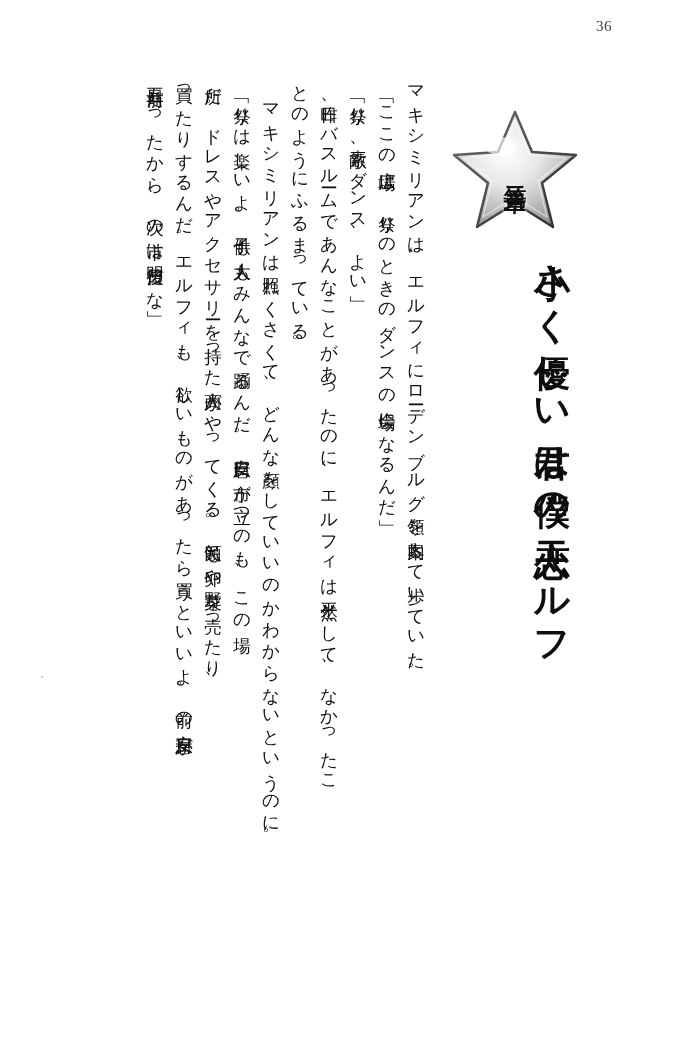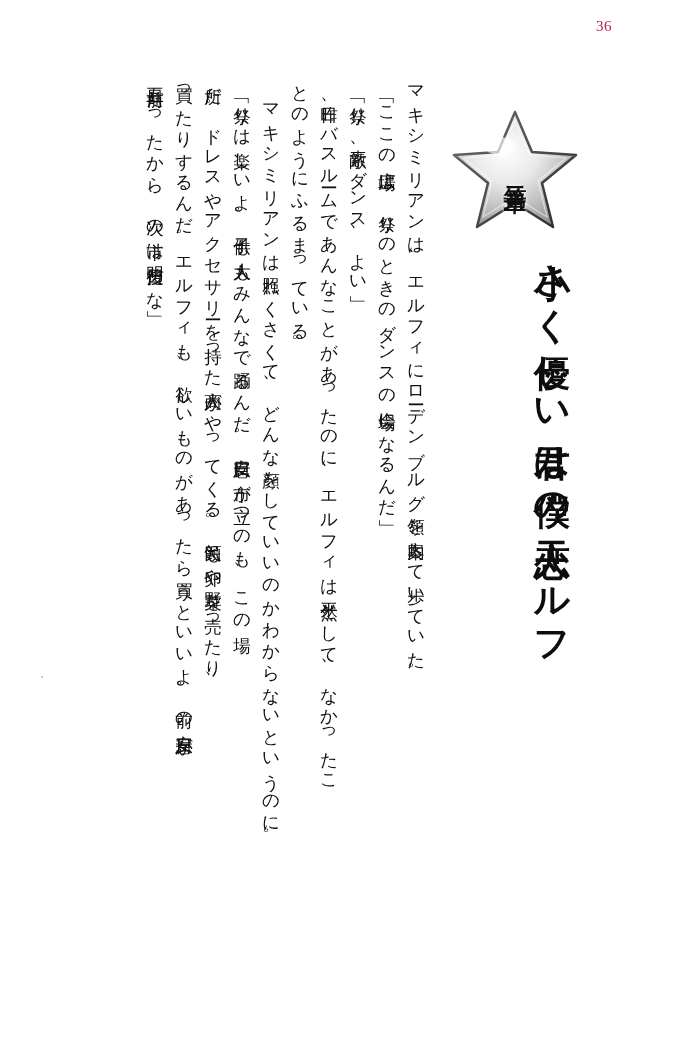--- a/index.html
+++ b/index.html
@@ -22,21 +22,21 @@
     background: #ffffff;
   }
 
   
   .page-number {
     position: absolute;
     top: 18px;
     right: 88px;
     font-size: 15px;
     letter-spacing: 0.5px;
-    color: #be185d;
+    color: #404040;
   }
 
   
   .chapter-badge {
     position: absolute;
     top: 108px;
     right: 120px;
     width: 130px;
     height: 124px;
   }

